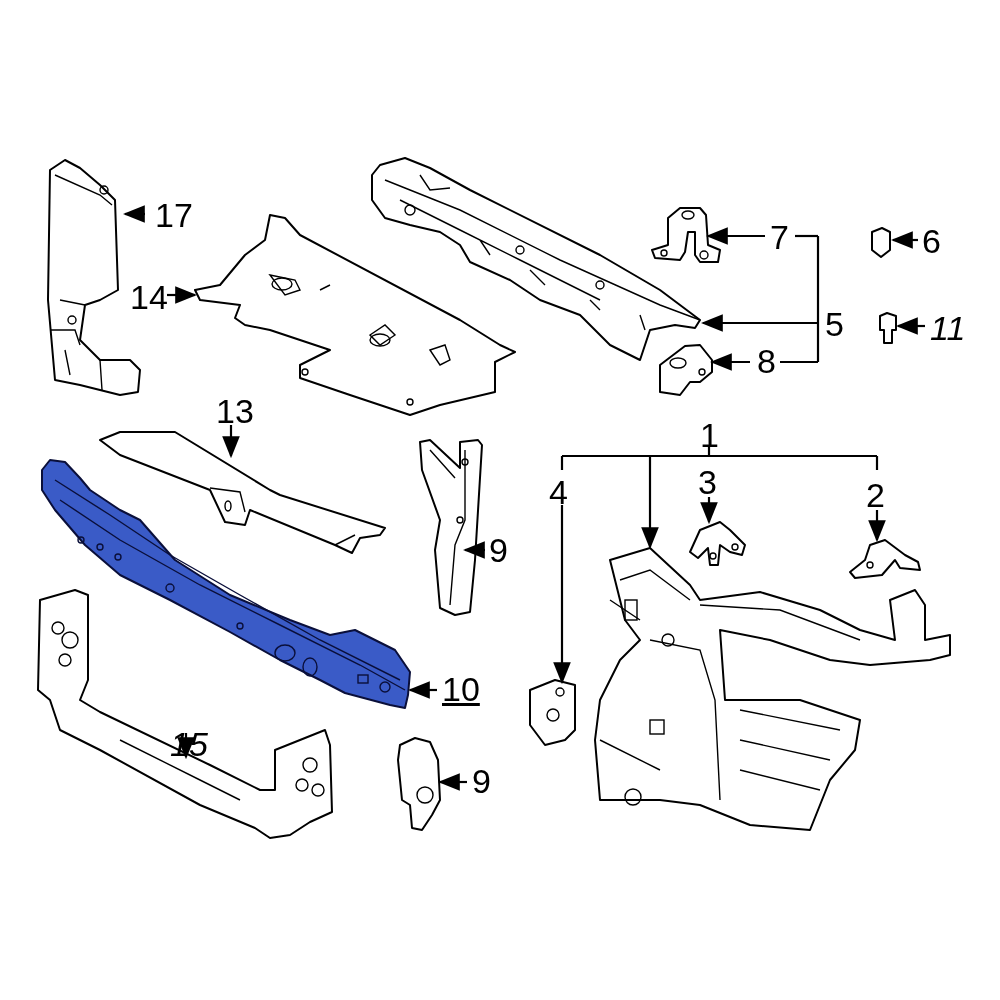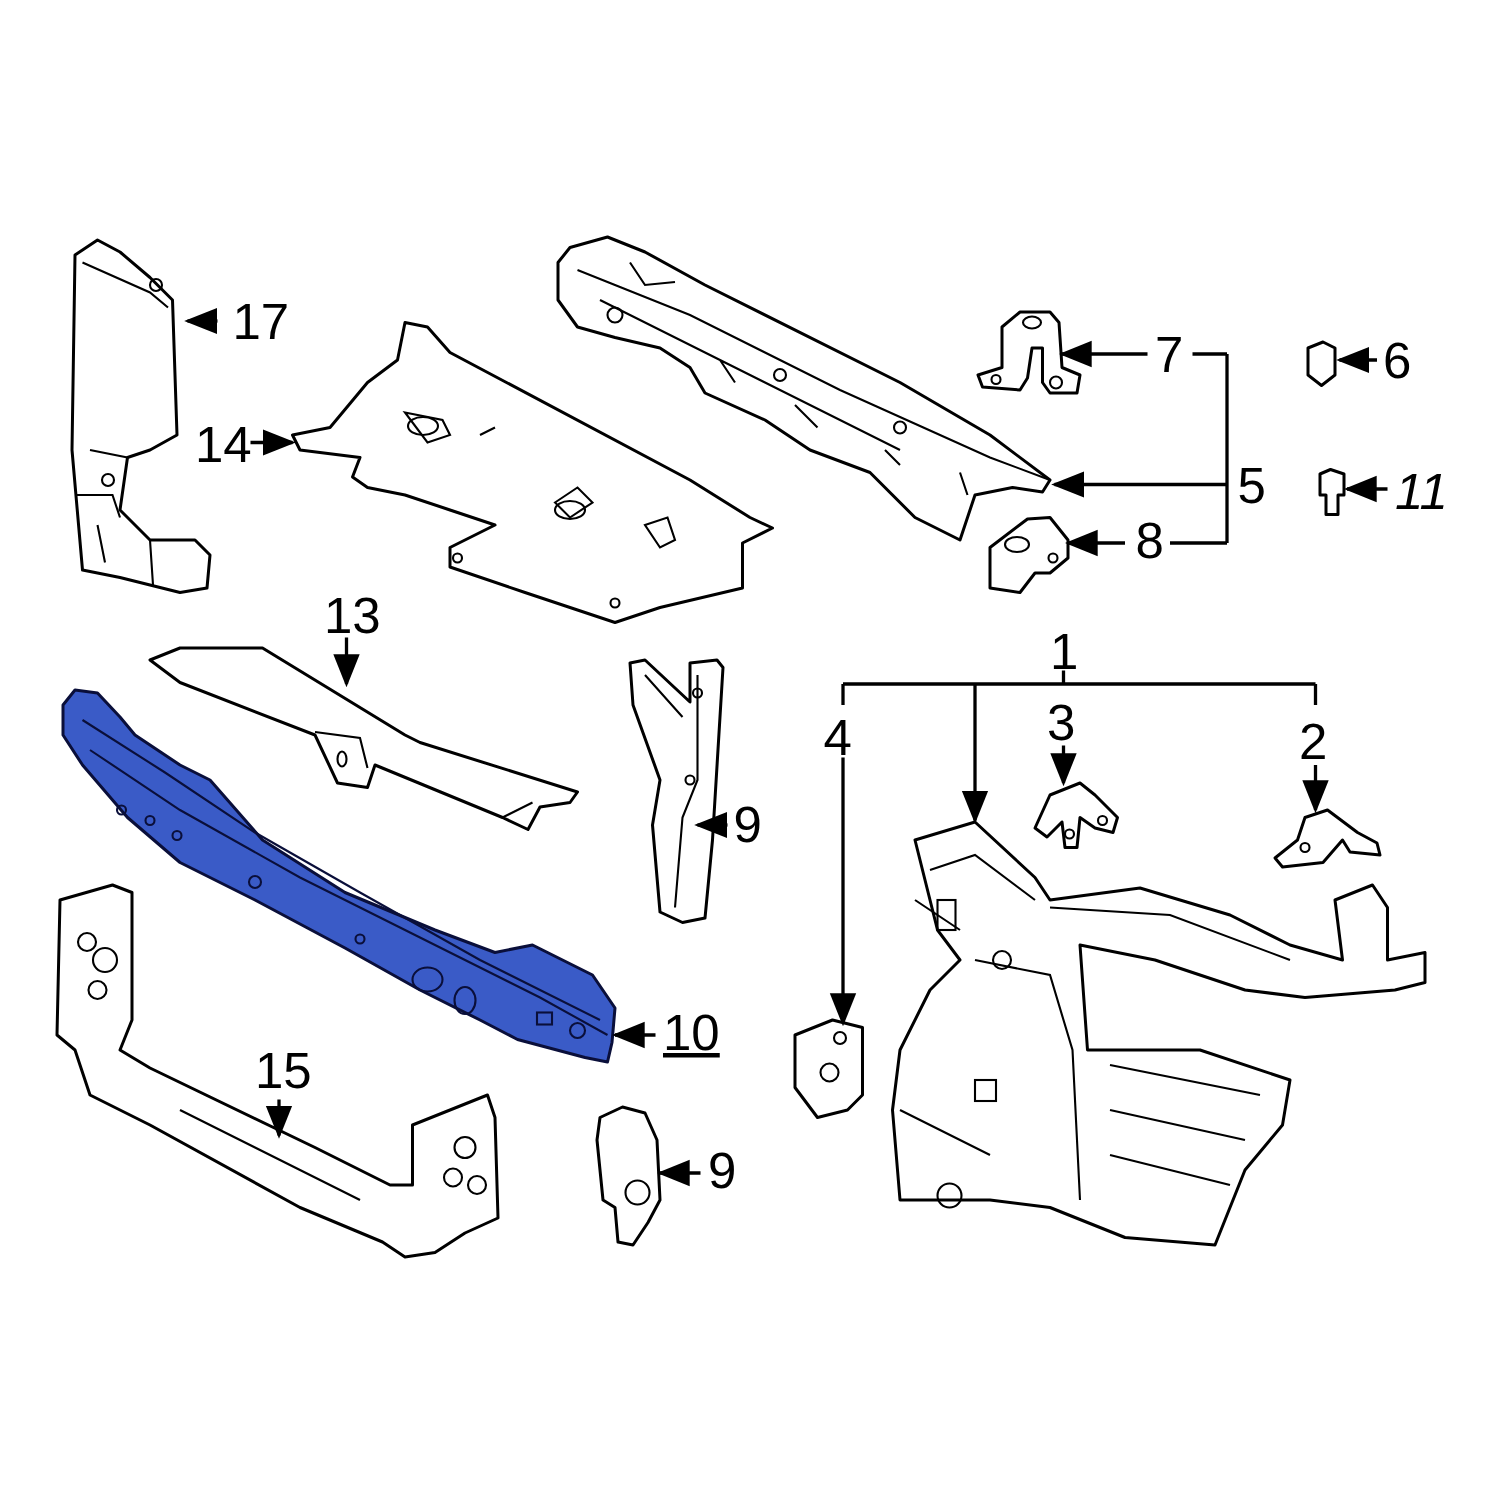--- a/index.html
+++ b/index.html
@@ -171,15 +171,15 @@
 <div class="lbl" style="left:825px;top:307px;">5</div>
 <div class="lbl" style="left:922px;top:224px;">6</div>
 <div class="lbl" style="left:770px;top:220px;">7</div>
 <div class="lbl" style="left:757px;top:344px;">8</div>
 <div class="lbl" style="left:489px;top:533px;">9</div>
 <div class="lbl" style="left:442px;top:672px;text-decoration:underline;">10</div>
 <div class="lbl" style="left:930px;top:311px;font-style:italic;">11</div>
 <div class="lbl" style="left:130px;top:280px;">14</div>
 <div class="lbl" style="left:216px;top:394px;">13</div>
 <div class="lbl" style="left:155px;top:198px;">17</div>
-<div class="lbl" style="left:170px;top:697px;">15</div>
+<div class="lbl" style="left:170px;top:727px;font-style:italic;">15</div>
 <div class="lbl" style="left:472px;top:764px;">9</div>
 </div>
 
 </body></html>

